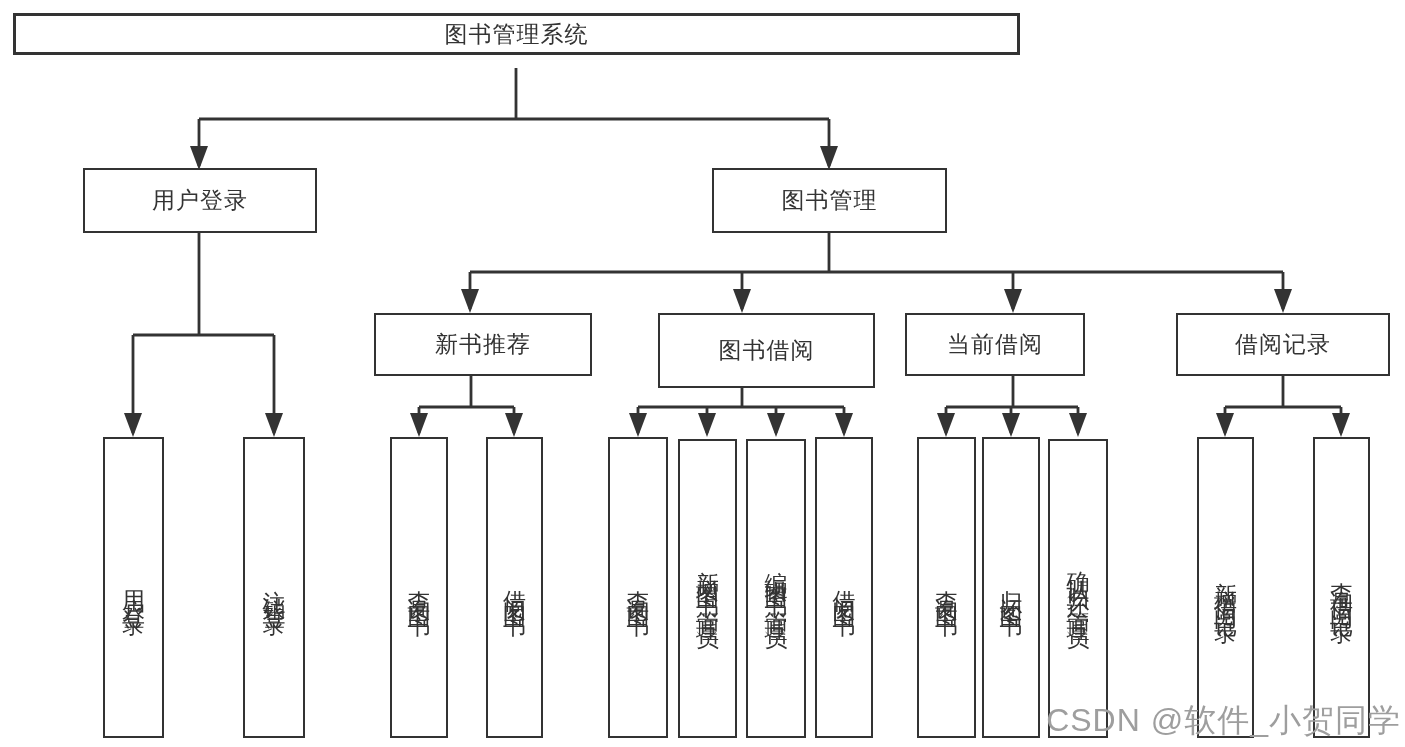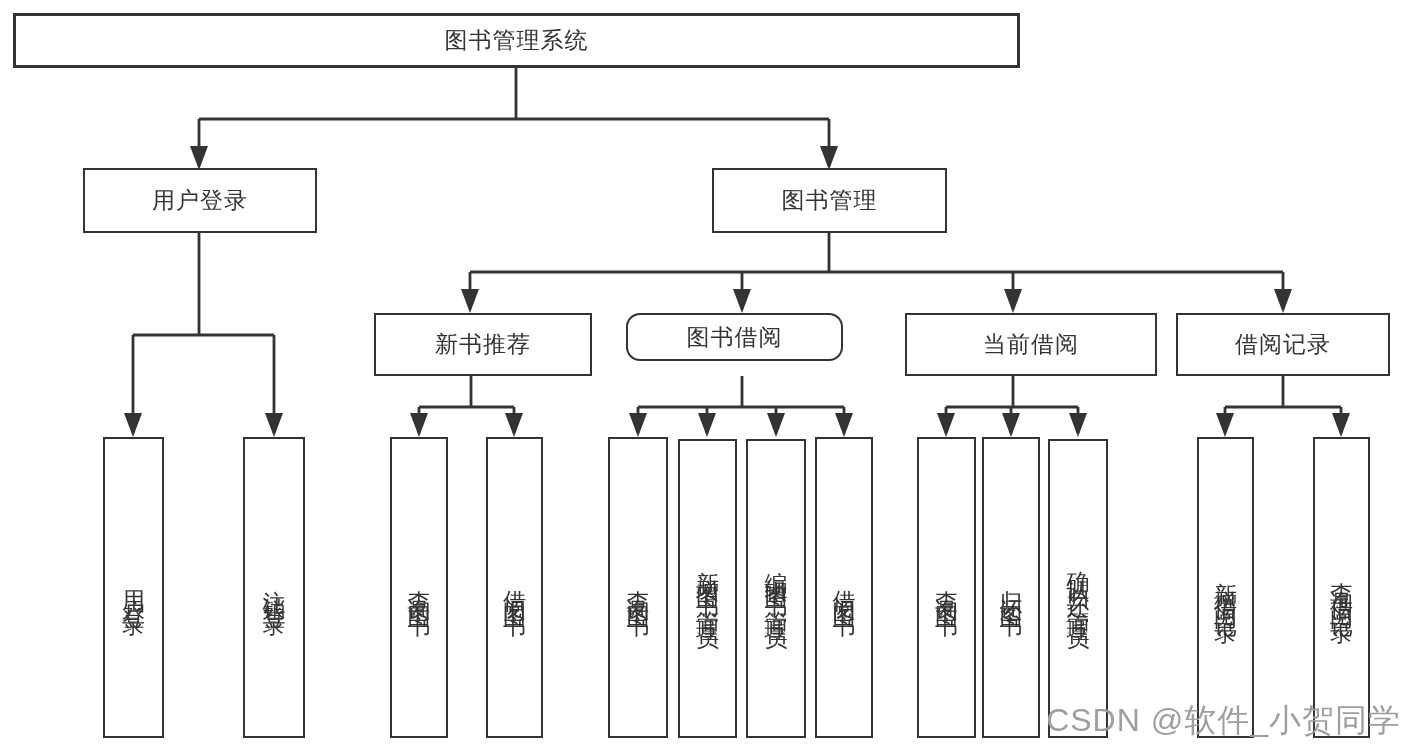--- a/index.html
+++ b/index.html
@@ -90,28 +90,28 @@
       <polygon points="767,413 785,413 776,437"></polygon>
       <polygon points="835,413 853,413 844,437"></polygon>
       <polygon points="937,413 955,413 946,437"></polygon>
       <polygon points="1002,413 1020,413 1011,437"></polygon>
       <polygon points="1069,413 1087,413 1078,437"></polygon>
       <polygon points="1216,413 1234,413 1225,437"></polygon>
       <polygon points="1332,413 1350,413 1341,437"></polygon>
     </g>
   </svg>
 
-  <div class="box root hlabel" style="left:13px; top:13px; width:1007px; height:55px;">图书管理系统</div>
+  <div class="box root hlabel" style="left:13px; top:13px; width:1007px; height:42px;">图书管理系统</div>
 
   <div class="box hlabel" style="left:83px; top:168px; width:234px; height:65px;">用户登录</div>
   <div class="box hlabel" style="left:712px; top:168px; width:235px; height:65px;">图书管理</div>
 
   <div class="box hlabel" style="left:374px; top:313px; width:218px; height:63px;">新书推荐</div>
-  <div class="box hlabel" style="left:626px; top:313px; width:217px; height:48px;border-radius:14px;">图书借阅</div>
-  <div class="box hlabel" style="left:905px; top:313px; width:252px; height:63px;">当前借阅</div>
+  <div class="box hlabel" style="left:658px; top:313px; width:217px; height:75px;">图书借阅</div>
+  <div class="box hlabel" style="left:905px; top:313px; width:180px; height:63px;">当前借阅</div>
   <div class="box hlabel" style="left:1176px; top:313px; width:214px; height:63px;">借阅记录</div>
 
   <div class="box leaf" style="left:103px; top:437px; width:61px; height:301px;">
     <span class="vtext">用户登录</span>
   </div>
   <div class="box leaf" style="left:243px; top:437px; width:62px; height:301px;">
     <span class="vtext">注销登录</span>
   </div>
 
   <div class="box leaf" style="left:390px; top:437px; width:58px; height:301px;">

